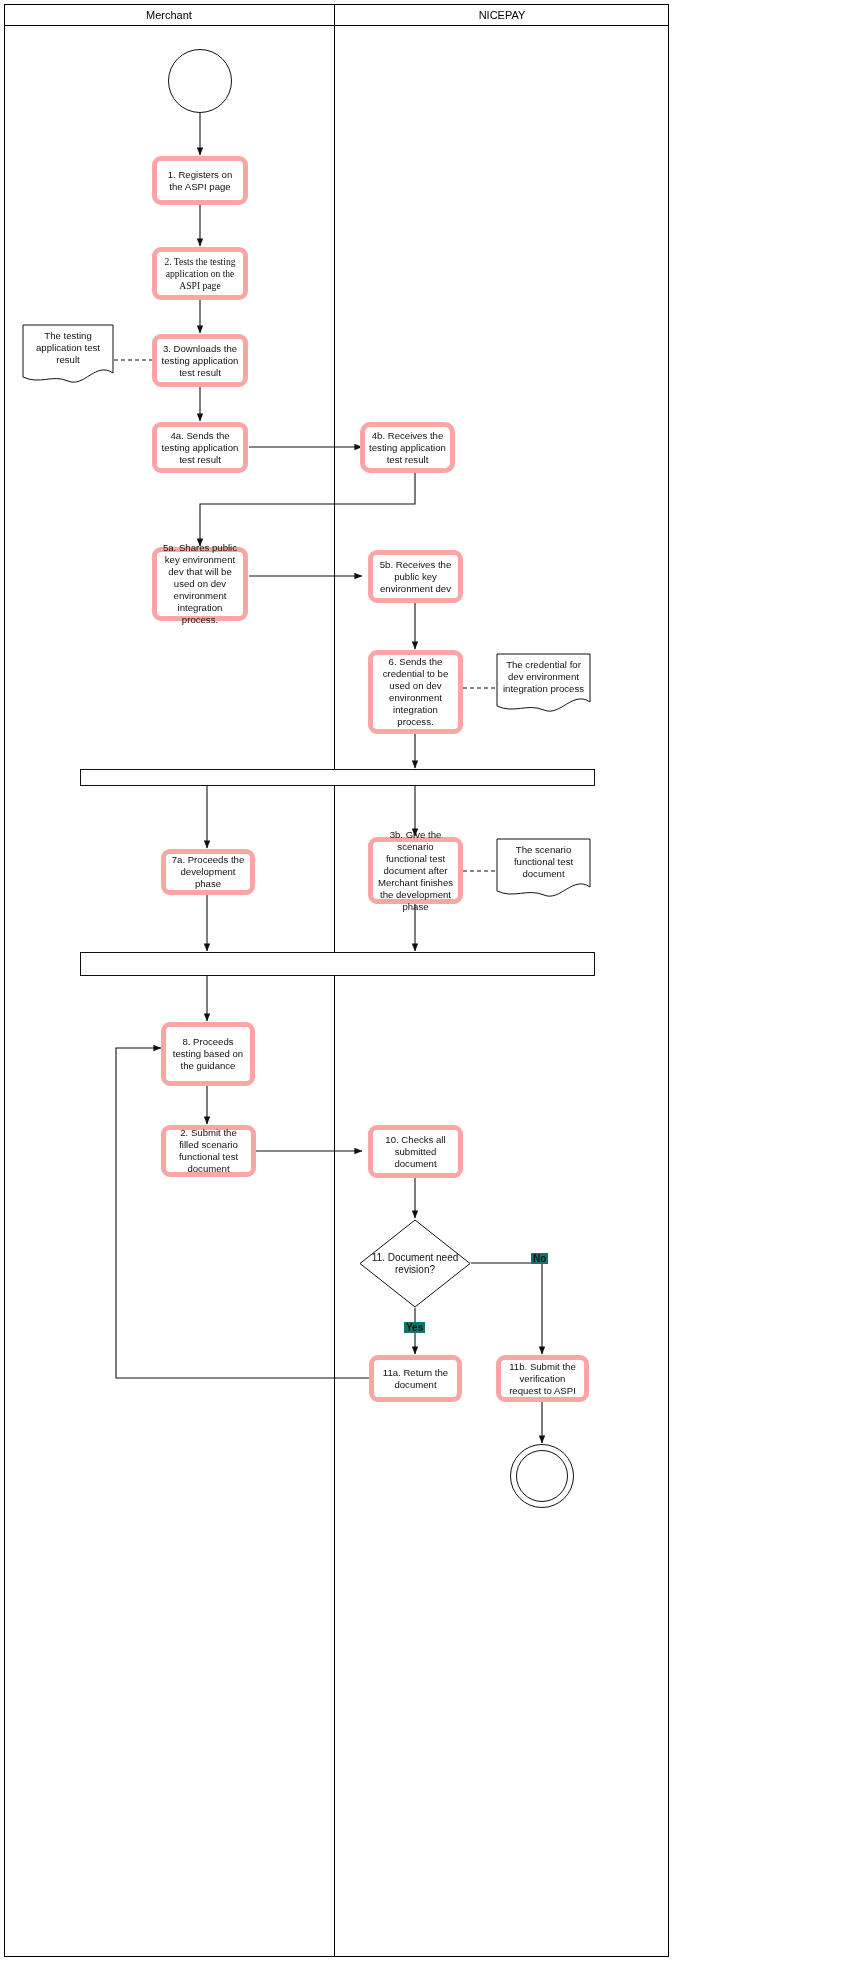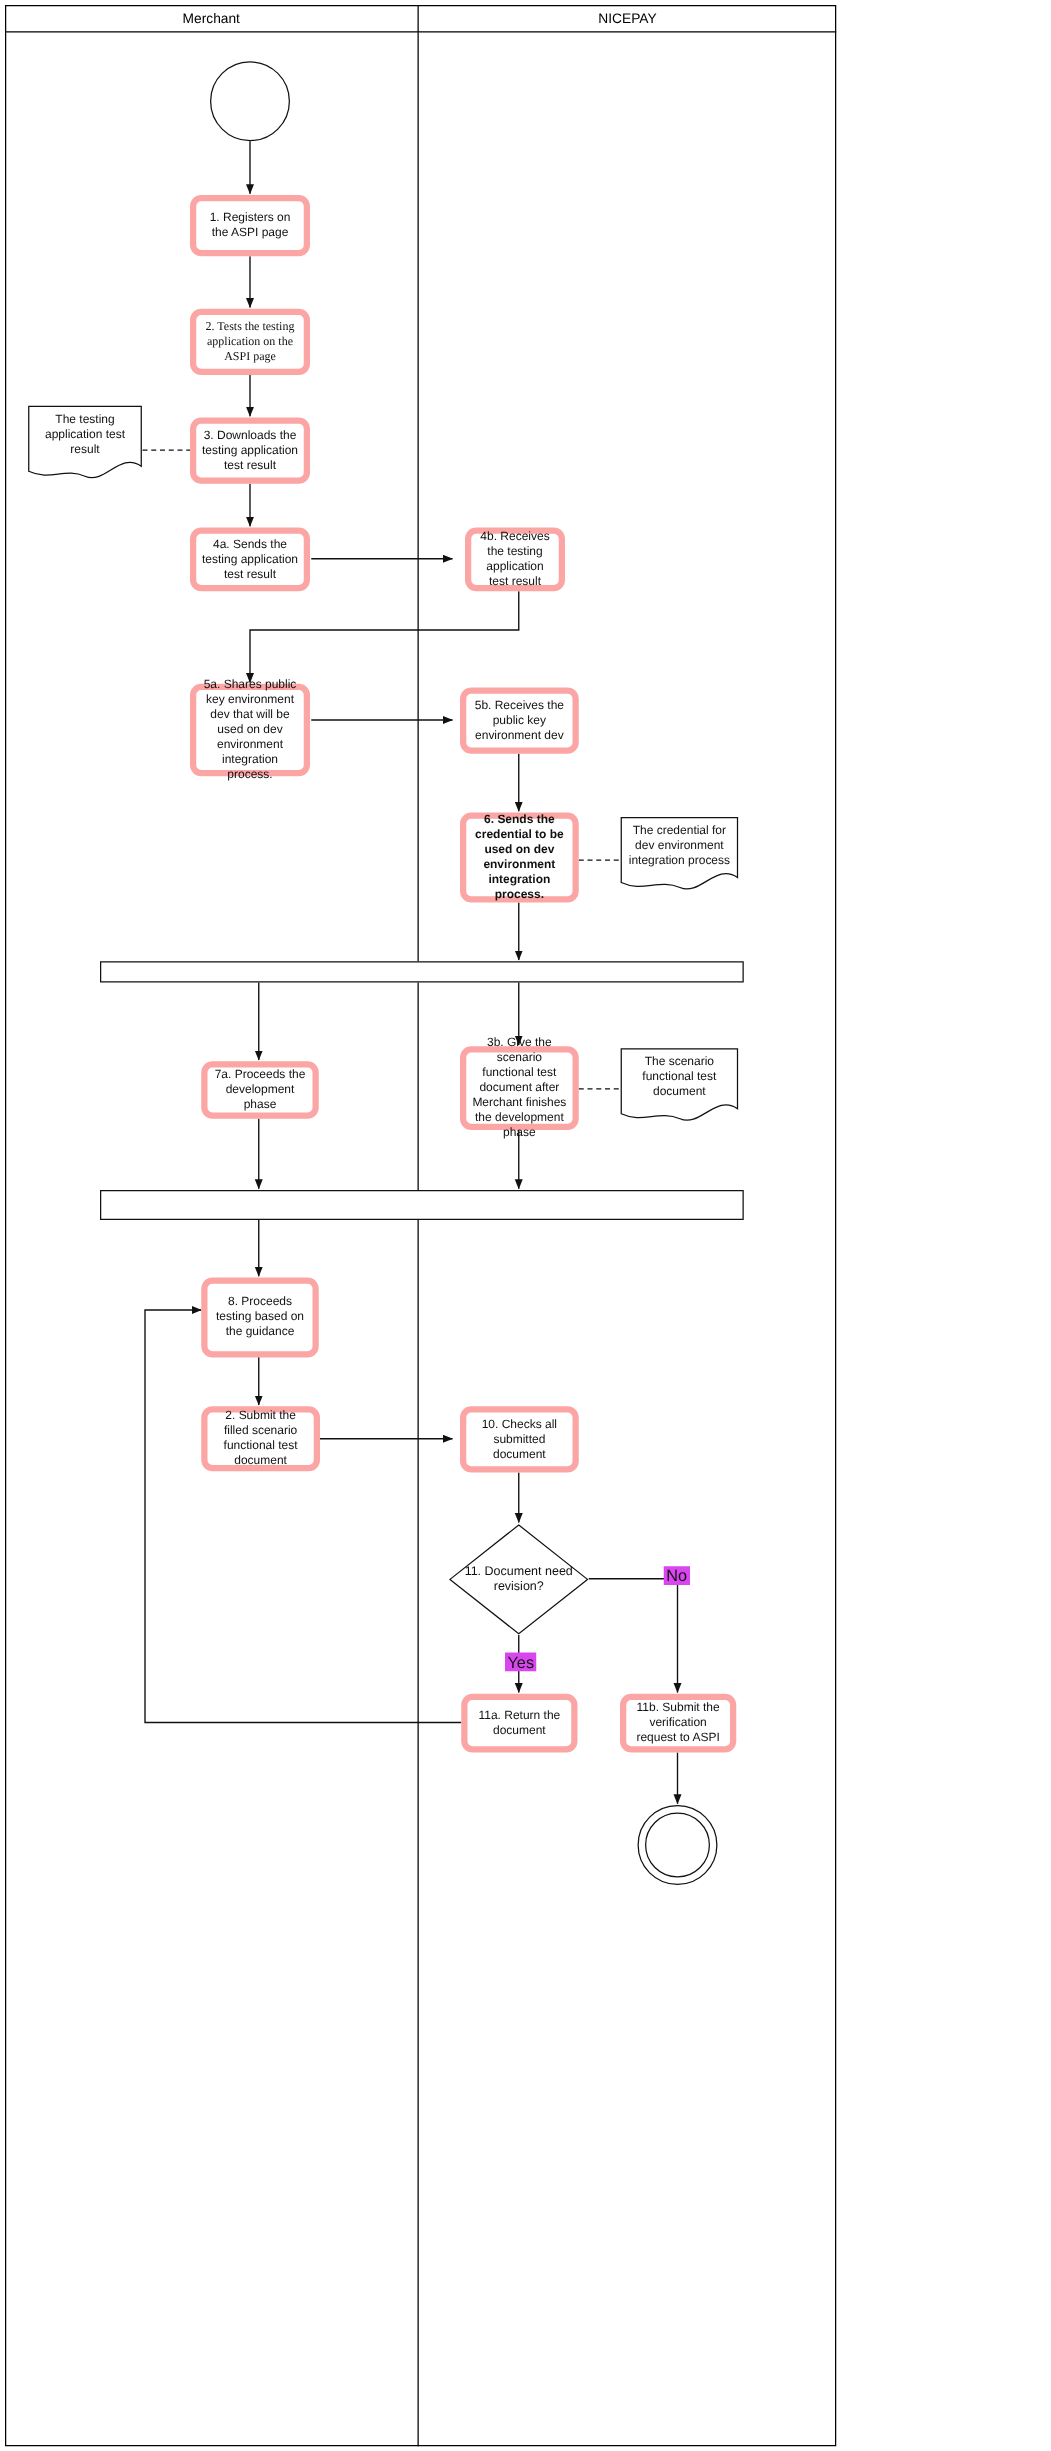--- a/index.html
+++ b/index.html
@@ -44,21 +44,21 @@
   .diamond svg{position:absolute;left:0;top:0;}
   .diamond .dlabel{position:absolute;left:0;top:0;width:100%;height:100%;
                    display:flex;align-items:center;justify-content:center;text-align:center;
                    font-size:10px;line-height:12px;color:#111;}
 
   
   #edges{position:absolute;left:0;top:0;width:841px;height:1961px;pointer-events:none;}
   .edge{stroke:#111;stroke-width:1.1;fill:none;}
   .edge-dash{stroke:#111;stroke-width:1;fill:none;stroke-dasharray:4 3;}
 
-  .edgelabel{position:absolute;font-size:13px;color:#111;background:#d946ef;padding:0 2px;}
+  .edgelabel{position:absolute;font-size:10px;color:#111;background:#0f766e;padding:0 2px;font-weight:bold;}
 </style>
 </head>
 <body>
 
 <div id="page">
 
   <div class="lane-frame"></div>
   <div class="lane-header merchant">Merchant</div>
   <div class="lane-header nicepay">NICEPAY</div>
   <div class="lane-divider"></div>
@@ -137,25 +137,25 @@
   <div class="node proc" style="left:152px;top:422px;width:96px;height:51px;">4a. Sends the testing application test result</div>
 
   <div class="node proc" style="left:152px;top:547px;width:96px;height:74px;">5a. Shares public key environment dev that will be used on dev environment integration process.</div>
 
   <div class="node proc" style="left:161px;top:849px;width:94px;height:46px;">7a. Proceeds the development phase</div>
 
   <div class="node proc" style="left:161px;top:1022px;width:94px;height:64px;">8. Proceeds testing based on the guidance</div>
 
   <div class="node proc" style="left:161px;top:1125px;width:95px;height:52px;">2. Submit the filled scenario functional test document</div>
 
-  <div class="node proc" style="left:372px;top:422px;width:80px;height:51px;">4b. Receives the testing application test result</div>
+  <div class="node proc" style="left:360px;top:422px;width:95px;height:51px;border-radius:10px;">4b. Receives the testing application test result</div>
 
   <div class="node proc" style="left:368px;top:550px;width:95px;height:53px;">5b. Receives the public key environment dev</div>
 
-  <div class="node proc" style="left:368px;top:650px;width:95px;height:72px;font-weight:bold;">6. Sends the credential to be used on dev environment integration process.</div>
+  <div class="node proc" style="left:368px;top:650px;width:95px;height:84px;">6. Sends the credential to be used on dev environment integration process.</div>
 
   <div class="docshape" style="left:496px;top:653px;width:95px;height:62px;">
     <svg width="95" height="62" viewBox="0 0 95 62">
       <path d="M1,1 L94,1 L94,49 C77,37 64,64 48,57 C31,50 18,61 1,53 Z" fill="#fff" stroke="#111" stroke-width="1"></path>
     </svg>
     <div class="doclabel" style="height:48px;">The credential for dev environment integration process</div>
   </div>
 
   <div class="node proc" style="left:368px;top:837px;width:95px;height:67px;">3b. Give the scenario functional test document after Merchant finishes the development phase</div>
 

